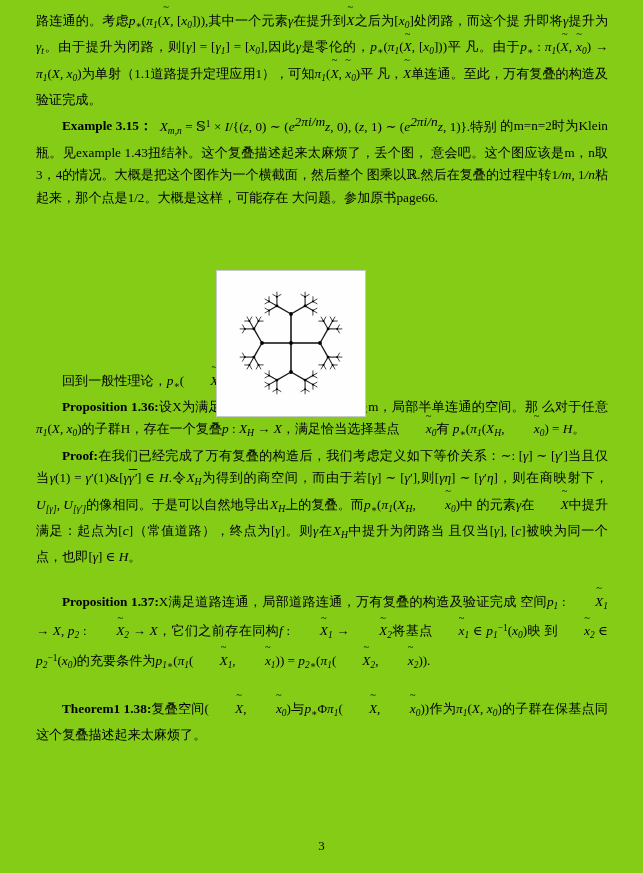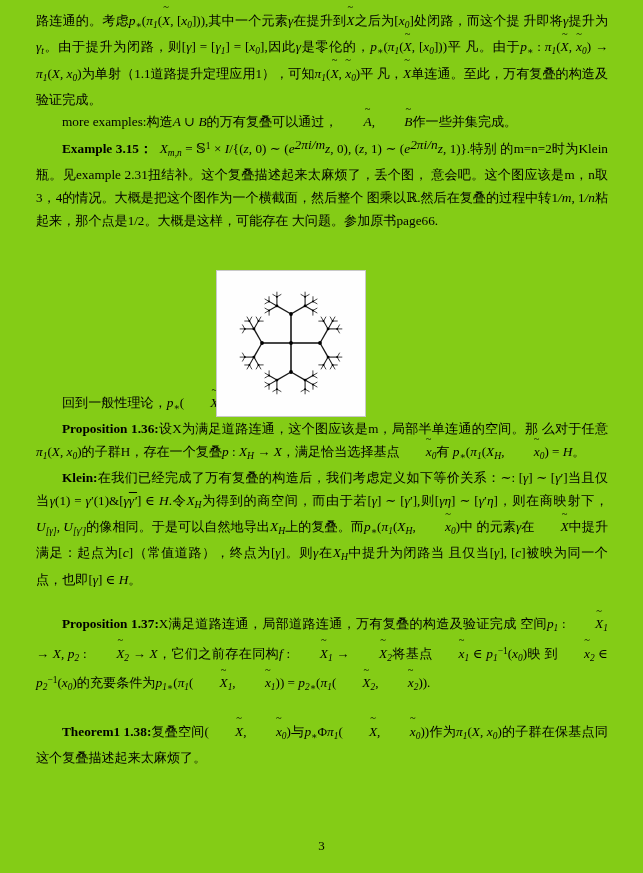--- a/index.html
+++ b/index.html
@@ -113,47 +113,44 @@
 
   <div id="body-col">
 
     <p class="para">
       <span>路连通的。考虑<span class="mi">p</span><sub style="font-style:normal">∗</sub>(<span class="mi">π</span><sub>1</sub>(<span class="mi tilde-over">X</span>,&nbsp;[<span class="mi">x</span><sub>0</sub>])),其中一个元素<span class="mi">γ</span>在提升到<span class="mi tilde-over">X</span>之后为[<span class="mi">x</span><sub>0</sub>]处闭路，而这个提</span>
       <span>升即将<span class="mi">γ</span>提升为<span class="mi">γ<sub>t</sub></span>。由于提升为闭路，则[<span class="mi">γ</span>] = [<span class="mi">γ</span><sub>1</sub>] = [<span class="mi">x</span><sub>0</sub>],因此<span class="mi">γ</span>是零伦的，<span class="mi">p</span><sub style="font-style:normal">∗</sub>(<span class="mi">π</span><sub>1</sub>(<span class="mi tilde-over">X</span>,&nbsp;[<span class="mi">x</span><sub>0</sub>]))平</span>
       <span>凡。由于<span class="mi">p</span><sub style="font-style:normal">∗</sub> : <span class="mi">π</span><sub>1</sub>(<span class="mi tilde-over">X</span>,&nbsp;<span class="mi tilde-over">x</span><sub>0</sub>) → <span class="mi">π</span><sub>1</sub>(<span class="mi">X</span>,&nbsp;<span class="mi">x</span><sub>0</sub>)为单射（1.1道路提升定理应用1），可知<span class="mi">π</span><sub>1</sub>(<span class="mi tilde-over">X</span>,&nbsp;<span class="mi tilde-over">x</span><sub>0</sub>)平</span>
       <span>凡，<span class="mi tilde-over">X</span>单连通。至此，万有复叠的构造及验证完成。</span>
     </p>
 
-    <p class="para indent">
-      <span class="lat">more examples</span>:构造<span class="mi">A</span> ∪ <span class="mi">B</span>的万有复叠可以通过，<span class="mi tilde-over">A</span>,&nbsp;<span class="mi tilde-over">B</span>作一些并集完成。
-    </p>
 
     <p class="para indent">
       <span class="bold lat">Example 3.15</span><span class="bold lat">：</span>
       <span>&nbsp;<span class="mi">X</span><sub>m,n</sub> = <span class="mr" style="font-style:normal">𝕊</span><sup>1</sup> × <span class="mi">I</span>/{(<span class="mi">z</span>,&nbsp;0) ∼ (<span class="mi">e</span><sup><span class="mi">2πi/m</span></sup><span class="mi">z</span>,&nbsp;0), (<span class="mi">z</span>,&nbsp;1) ∼ (<span class="mi">e</span><sup><span class="mi">2πi/n</span></sup><span class="mi">z</span>,&nbsp;1)}.特别</span>
-      <span>的m=n=2时为<span class="lat">Klein</span>瓶。见<span class="lat">example 2.31</span>扭结补。这个复叠描述起来太麻烦了，丢个图，</span>
+      <span>的m=n=2时为<span class="lat">Klein</span>瓶。见<span class="lat">example 1.43</span>扭结补。这个复叠描述起来太麻烦了，丢个图，</span>
       <span>意会吧。这个图应该是m，n取3，4的情况。大概是把这个图作为一个横截面，然后整个</span>
       <span>图乘以<span class="mr">ℝ</span>.然后在复叠的过程中转1<span class="mi">/m</span>,&nbsp;1<span class="mi">/n</span>粘起来，那个点是1/2。大概是这样，可能存在</span>
       <span>大问题。参加原书<span class="lat">page66.</span></span>
     </p>
 
     <div style="height:160px"></div>
 
     <p class="para indent">
       回到一般性理论，<span class="mi">p</span><sub style="font-style:normal">∗</sub>(<span class="mi tilde-over">X</span>)实现为<span class="mi">π</span><sub>1</sub>(<span class="mi">X</span>)的任意子群：
     </p>
 
     <p class="para indent">
       <span class="bold lat">Proposition 1.36:</span><span>设X为满足道路连通，这个图应该是m，局部半单连通的空间。那</span>
       <span>么对于任意<span class="mi">π</span><sub>1</sub>(<span class="mi">X</span>,&nbsp;<span class="mi">x</span><sub>0</sub>)的子群H，存在一个复叠<span class="mi">p</span> : <span class="mi">X<sub>H</sub></span> → <span class="mi">X</span>，满足恰当选择基点<span class="mi tilde-over">x</span><sub>0</sub>有</span>
       <span><span class="mi">p</span><sub style="font-style:normal">∗</sub>(<span class="mi">π</span><sub>1</sub>(<span class="mi">X<sub>H</sub></span>,&nbsp;<span class="mi tilde-over">x</span><sub>0</sub>) = <span class="mi">H</span>。</span>
     </p>
 
     <p class="para indent">
-      <span class="bold lat">Klein:</span><span>在我们已经完成了万有复叠的构造后，我们考虑定义如下等价关系：∼: [<span class="mi">γ</span>] ∼</span>
+      <span class="bold lat">Proof:</span><span>在我们已经完成了万有复叠的构造后，我们考虑定义如下等价关系：∼: [<span class="mi">γ</span>] ∼</span>
       <span>[<span class="mi">γ</span>′]当且仅当<span class="mi">γ</span>(1) = <span class="mi">γ</span>′(1)&amp;[<span class="mi">γ</span><span style="text-decoration:overline" class="mi">γ′</span>] ∈ <span class="mi">H</span>.令<span class="mi">X<sub>H</sub></span>为得到的商空间，而由于若[<span class="mi">γ</span>] ∼ [<span class="mi">γ</span>′],则[<span class="mi">γη</span>] ∼</span>
       <span>[<span class="mi">γ</span>′<span class="mi">η</span>]，则在商映射下，<span class="mi">U</span><sub>[γ]</sub>,&nbsp;<span class="mi">U</span><sub>[γ′]</sub>的像相同。于是可以自然地导出<span class="mi">X<sub>H</sub></span>上的复叠。而<span class="mi">p</span><sub style="font-style:normal">∗</sub>(<span class="mi">π</span><sub>1</sub>(<span class="mi">X<sub>H</sub></span>,&nbsp;<span class="mi tilde-over">x</span><sub>0</sub>)中</span>
       <span>的元素<span class="mi">γ</span>在<span class="mi tilde-over">X</span>中提升满足：起点为[<span class="mi">c</span>]（常值道路），终点为[<span class="mi">γ</span>]。则<span class="mi">γ</span>在<span class="mi">X<sub>H</sub></span>中提升为闭路当</span>
       <span>且仅当[<span class="mi">γ</span>],&nbsp;[<span class="mi">c</span>]被映为同一个点，也即[<span class="mi">γ</span>] ∈ <span class="mi">H</span>。</span>
     </p>
 
     <div class="gap-lg"></div>
 
     <p class="para indent">
       <span class="bold lat">Proposition 1.37:</span><span>X满足道路连通，局部道路连通，万有复叠的构造及验证完成</span>

